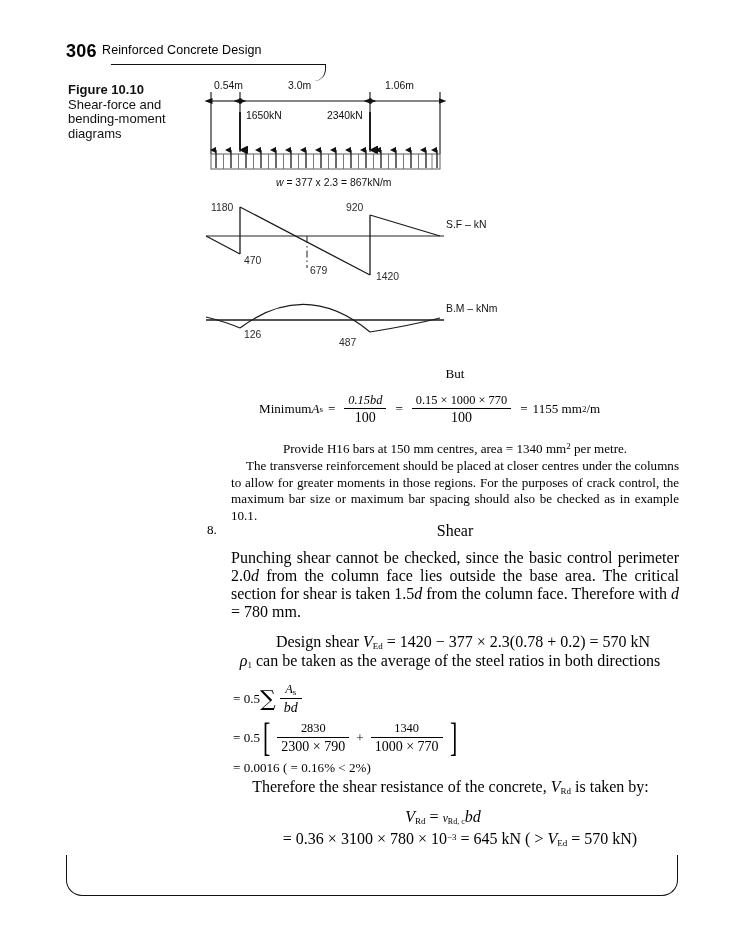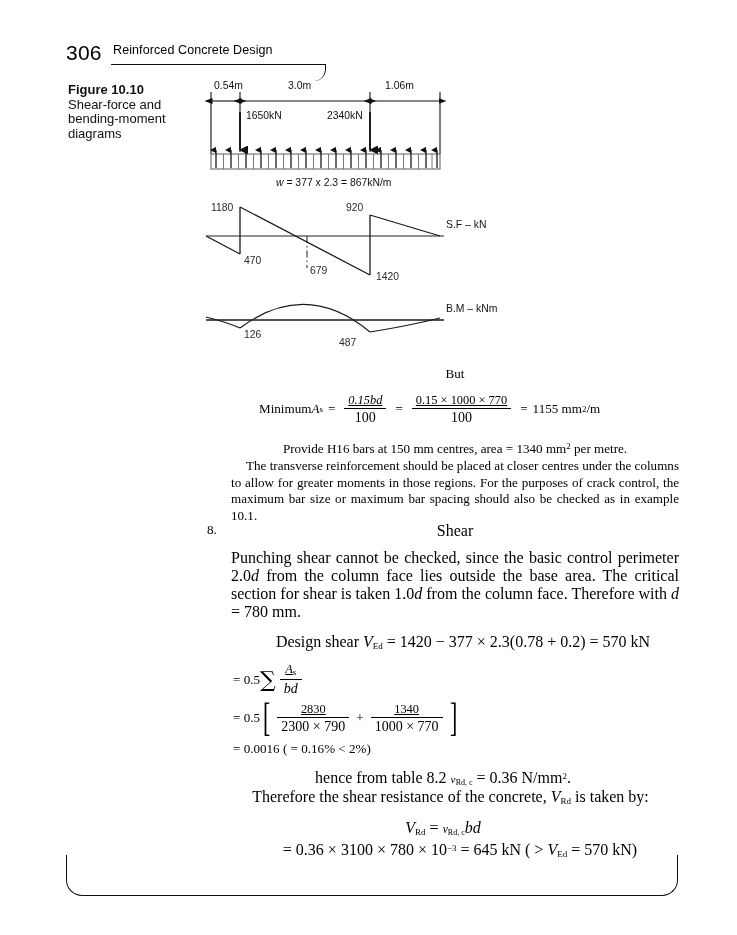--- a/index.html
+++ b/index.html
@@ -44,28 +44,28 @@
     position: absolute;
     left: 66px;
     top: 41px;
     width: 620px;
     height: 26px;
   }
   #page-number {
     position: absolute;
     left: 0; top: 0;
     font-family: "Liberation Sans", sans-serif;
-    font-size: 21px;
-    font-weight: normal;
+    font-size: 18px;
+    font-weight: bold;
     letter-spacing: .2px;
     text-align: center;
   }
   #head-title {
     position: absolute;
-    left: 47px; top: 2px;
+    left: 36px; top: 2px;
     font-family: "Liberation Sans", sans-serif;
     font-size: 12.5px;
     letter-spacing: .1px;
   }
   #head-rule {
     position: absolute;
     left: 45px;
     top: 23px;
     width: 214px;
     height: 16px;
@@ -145,21 +145,20 @@
     vertical-align: middle;
     text-align: center;
     margin: 0 4px;
     line-height: 1.18;
   }
   .frac .num-p {
     display: block;
     padding: 0 4px 1px 4px;
     border-bottom: 1.05px solid #000;
     font-size: 12.4px;
-    text-decoration: underline;
   }
   .frac .den-p {
     display: block;
     padding: 1px 4px 0 4px;
     font-size: 14px;
   }
   .bigsum {
     font-size: 22px;
     vertical-align: -0.18em;
     font-family: "DejaVu Serif", serif;
@@ -320,37 +319,37 @@
     <p class="para nojust p-gap-m"><span>Provide H16 bars at 150 mm centres, area = 1340 mm</span><span class="sup">2</span><span> per metre.</span></p>
 
     <p class="para indent" style="margin-top:1px;">The transverse reinforcement should be placed at closer centres under the columns to allow for greater moments in those regions. For the purposes of crack control, the maximum bar size or maximum bar spacing should also be checked as in example 10.1.</p>
   </div>
 
   <div id="item8">
     <span class="num">8.</span>
     <div class="item-body">
       <p class="para nojust">Shear</p>
 
-      <p class="para" style="margin-top:9px;"><span>Punching shear cannot be checked, since the basic control perimeter 2.0</span><span class="it">d</span><span> from the column face lies outside the base area. The critical section for shear is taken 1.0</span><span class="it">d</span><span> from the column face. Therefore with </span><span class="it">d</span><span> = 780 mm.</span></p>
+      <p class="para" style="margin-top:9px;"><span>Punching shear cannot be checked, since the basic control perimeter 2.0</span><span class="it">d</span><span> from the column face lies outside the base area. The critical section for shear is taken 1.5</span><span class="it">d</span><span> from the column face. Therefore with </span><span class="it">d</span><span> = 780 mm.</span></p>
 
       <p class="para nojust" style="margin-top:12px; margin-left:16px;"><span>Design shear </span><span class="it">V</span><span class="sub">Ed</span><span> = 1420 − 377 × 2.3(0.78 + 0.2) = 570 kN</span></p>
 
 
+      <p class="para nojust" style="margin-top:1px; margin-left:-10px;"><span class="it">ρ</span><span class="sub">1</span><span> can be taken as the average of the steel ratios in both directions</span></p>
 
       <div style="margin-top:11px; margin-left:2px;">
         <div class="eq-line">
           <span class="eq-mid">= 0.5</span><span class="bigsum eq-mid">∑</span><span class="frac"><span class="num-p"><span class="it">A</span><span class="sub">s</span></span><span class="den-p it">bd</span></span>
         </div>
         <div class="eq-line" style="margin-top:4px;">
           <span class="eq-mid">= 0.5</span><span class="bracket-l">[</span><span class="frac"><span class="num-p">2830</span><span class="den-p">2300 × 790</span></span><span class="eq-mid" style="margin:0 3px;">+</span><span class="frac"><span class="num-p">1340</span><span class="den-p">1000 × 770</span></span><span class="bracket-r">]</span>
         </div>
         <div class="eq-line" style="margin-top:5px;">= 0.0016  ( = 0.16% &lt; 2%)</div>
       </div>
 
-      <p class="para nojust" style="margin-top:12px; margin-left:-24px;"><span>hence from table 8.2 </span><span class="it" style="font-size:11.4px;">v</span><span class="sub" style="font-size:8px;">Rd, c</span><span> = 0.36 N/mm</span><span class="sup">2</span><span>.</span></p>
 
       <p class="para nojust" style="margin-top:1px; margin-left:-9px;"><span>Therefore the shear resistance of the concrete, </span><span class="it">V</span><span class="sub">Rd</span><span> is taken by:</span></p>
 
       <p class="para nojust" style="margin-top:12px; margin-left:-24px;"><span class="it">V</span><span class="sub">Rd</span><span> = </span><span class="it" style="font-size:11.6px;">v</span><span class="sub" style="font-size:8px;">Rd, c</span><span class="it">bd</span></p>
 
       <p class="para nojust" style="margin-top:4px; margin-left:10px;"><span>= 0.36 × 3100 × 780 × 10</span><span class="sup">−3</span><span> = 645 kN  ( &gt; </span><span class="it">V</span><span class="sub">Ed</span><span> = 570 kN)</span></p>
 
     </div>
   </div>
 

